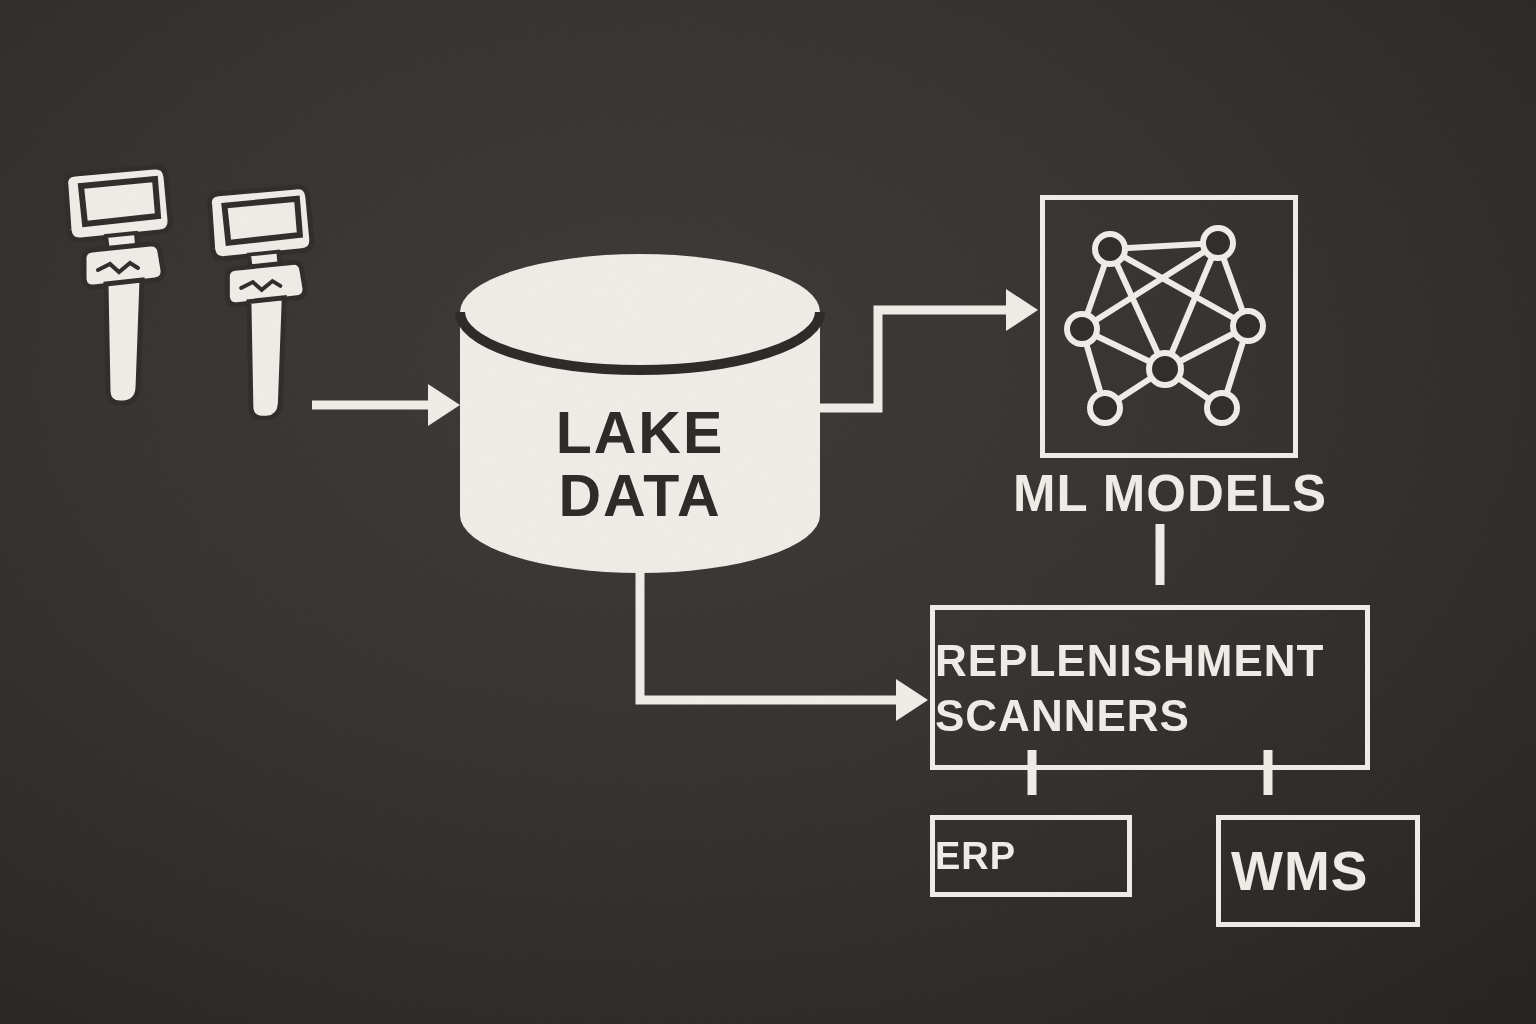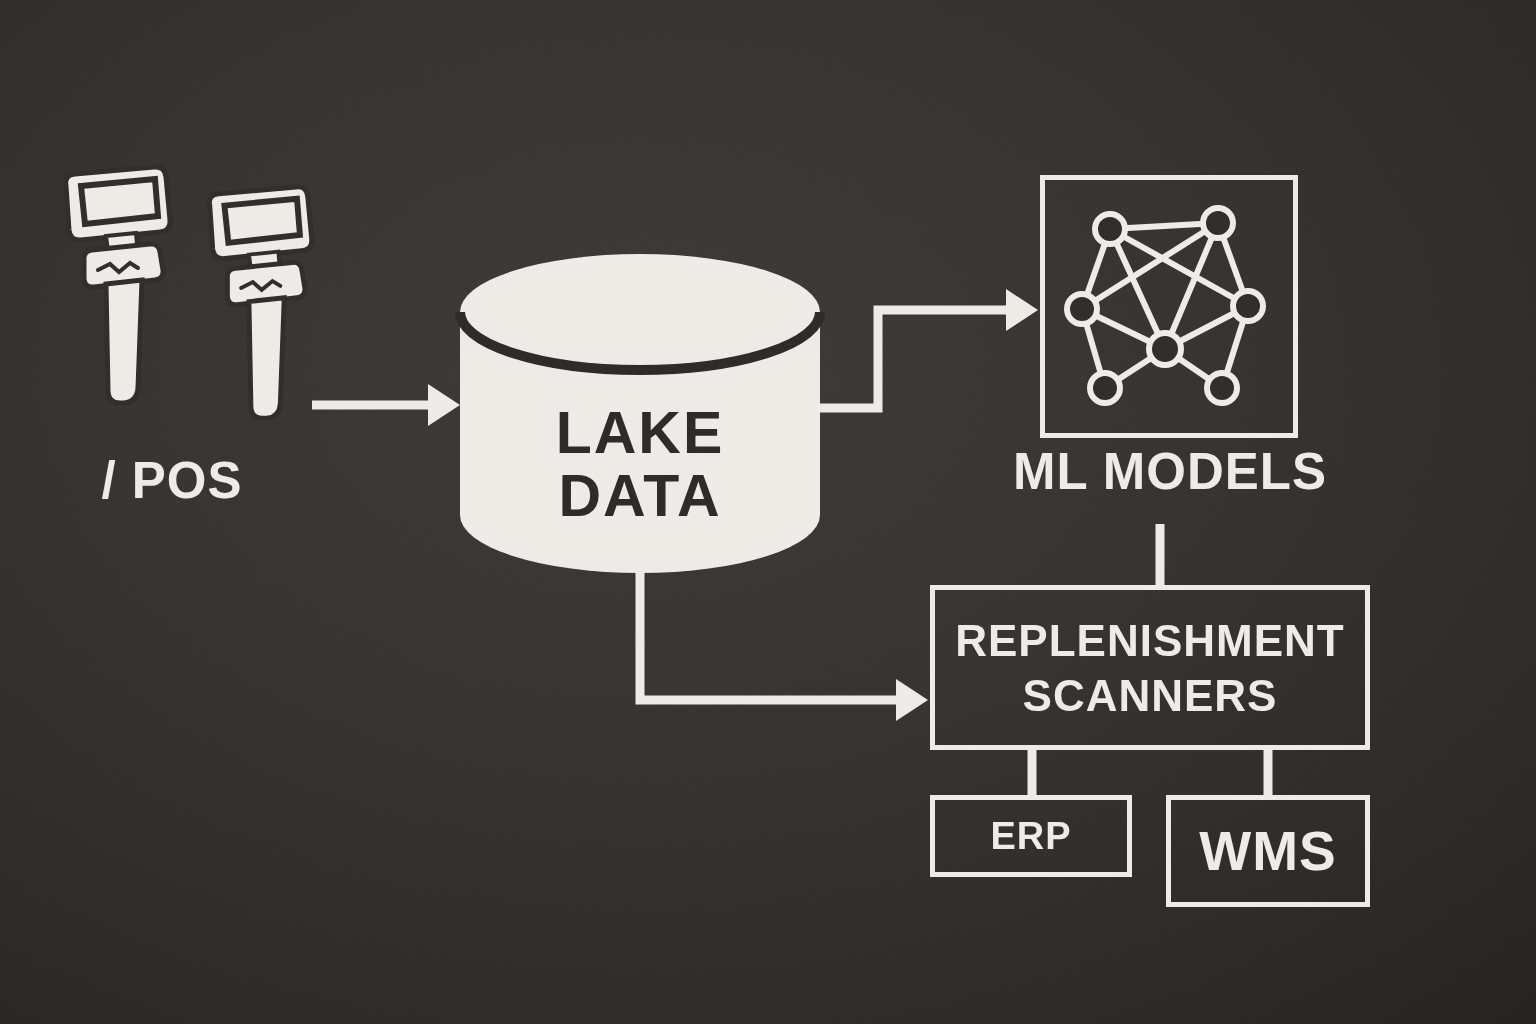--- a/index.html
+++ b/index.html
@@ -21,31 +21,31 @@
   .s-ink{ stroke:var(--ink); }
 
   .label{
     position:absolute; color:var(--fg); font-weight:700; text-align:center;
     letter-spacing:1px;
   }
   .label .line{ display:block; }
 
   .scanners-label{ left:2px; top:450px; width:340px; font-size:51px; line-height:62px; }
   .datalake-label{ left:460px; top:402px; width:360px; font-size:59px; line-height:63px; color:var(--ink); letter-spacing:2px; }
-  .ml-label{ left:995px; top:444px; width:350px; font-size:51px; line-height:56px; }
+  .ml-label{ left:995px; top:466px; width:350px; font-size:51px; line-height:56px; }
 
   .box{
     position:absolute; border:5px solid var(--fg);
-    display:flex; flex-direction:column; align-items:center; justify-content:center;
-    color:var(--fg); font-weight:700; text-align:center;
+    display:flex; flex-direction:column; align-items:flex-start; justify-content:center;
+    color:var(--fg); font-weight:700; text-align:center;margin-top:20px;
   }
   .ml-box{ left:1040px; top:175px; width:258px; height:263px; }
   .repl-box{ left:930px; top:585px; width:440px; height:165px; font-size:44px; line-height:55px; letter-spacing:1px; }
   .erp-box{ left:930px; top:795px; width:202px; height:82px; font-size:38px; letter-spacing:1px; }
-  .wms-box{ left:1166px; top:795px; width:204px; height:112px; font-size:55px; letter-spacing:1px; }
+  .wms-box{ left:1216px; top:795px; width:204px; height:112px; font-size:55px; letter-spacing:1px;padding-left:10px; }
 
   .scanner-svg{ position:absolute; left:40px; top:152px; }
   .texture{ pointer-events:none; opacity:.55; }
 </style>
 </head>
 <body>
 
 <div class="stage" style="--fg: #edebe5; --bg: #2e2c2a; --ink: #2b2927;">
 
   <svg class="layer" width="1536" height="1024" viewBox="0 0 1536 1024">
@@ -116,21 +116,20 @@
         <circle cx="37" cy="128" r="15"></circle>
         <circle cx="203" cy="125" r="15"></circle>
         <circle cx="120" cy="168" r="16"></circle>
         <circle cx="60" cy="207" r="15"></circle>
         <circle cx="177" cy="207" r="15"></circle>
       </g>
     </svg>
   </div>
 
   <div class="label scanners-label">
-    <span class="line">/ POS</span>
   </div>
 
   <div class="label datalake-label">
     <span class="line">LAKE</span>
     <span class="line">DATA</span>
   </div>
 
   <div class="label ml-label">ML MODELS</div>
 
   <div class="box repl-box">

